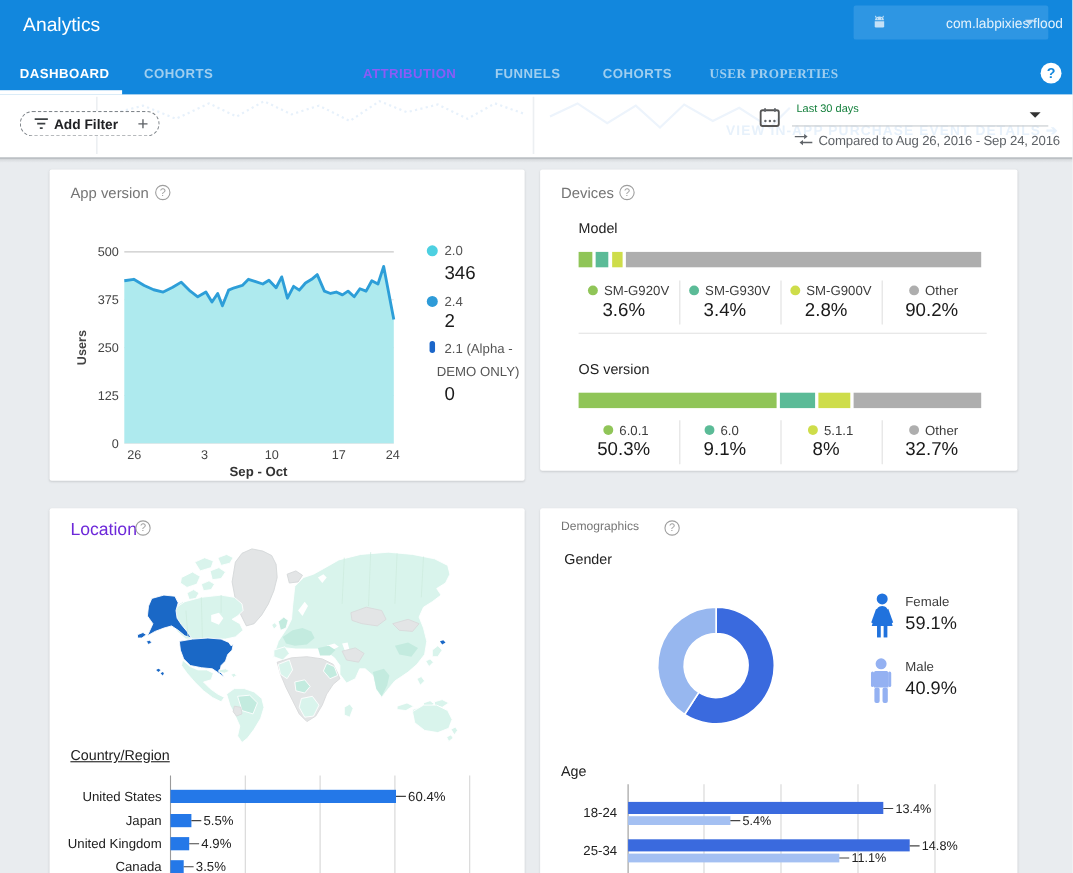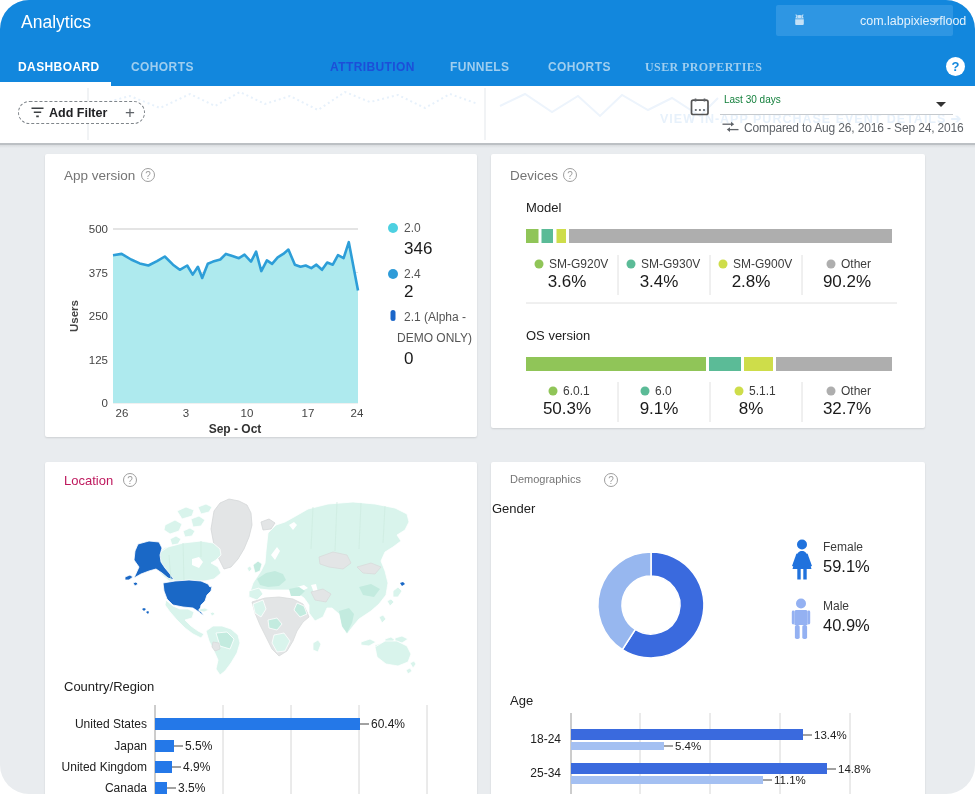--- a/index.html
+++ b/index.html
@@ -1,17 +1,17 @@
 <!DOCTYPE html>
 <html><head>
 <meta charset="utf-8">
 <style>
 * { margin:0; padding:0; box-sizing:border-box; }
 body { font-family:"Liberation Sans", sans-serif; }
-#page { position:relative; width:975px; height:794px; background:#e9ecef; overflow:hidden;border-radius:29px; }
+#page { position:relative; width:975px; height:794px; background:#e9ecef; overflow:hidden; }
 .abs { position:absolute; }
 </style>
 </head>
 <body>
 <div id="page">
 
   <div class="abs" style="left:0;top:0;width:975px;height:86px;background:#1287dd;"></div>
   <div class="abs" style="left:21px;top:12px;color:#fff;font-size:17.5px;">Analytics</div>
 
   <div class="abs" style="left:776px;top:5px;width:177px;height:31px;background:#2e96e3;border-radius:2px;"></div>
@@ -25,21 +25,21 @@
       <circle cx="10.4" cy="5" r="0.5" fill="#2e96e3"></circle>
     </g>
   </svg>
   <div class="abs" style="left:816px;top:14px;color:#e4f2fc;font-size:12.5px;margin-left:44px;">com.labpixies.flood</div>
   <div class="abs" style="left:932px;top:18px;width:0;height:0;border-left:4.5px solid transparent;border-right:4.5px solid transparent;border-top:5px solid #bcdcf5;"></div>
 
   <div class="abs" style="left:0;top:60px;height:26px;font-size:12px;font-weight:bold;letter-spacing:.4px;white-space:nowrap;">
     <span class="abs" style="left:18px;color:#ffffff;">DASHBOARD</span>
     <span class="abs" style="left:131px;color:#9fceef;">COHORTS</span>
     <span class="abs" style="left:220px;color:#9fceef;margin-top:47px;">AUDIENCES</span>
-    <span class="abs" style="left:330px;color:#1d4ed8;">ATTRIBUTION</span>
+    <span class="abs" style="left:330px;color:#8b5cf6;">ATTRIBUTION</span>
     <span class="abs" style="left:450px;color:#9fceef;">FUNNELS</span>
     <span class="abs" style="left:548px;color:#9fceef;text-align:right;">COHORTS</span>
     <span class="abs" style="left:645px;color:#9fceef;font-family:Liberation Serif, serif;">USER&nbsp;PROPERTIES</span>
   </div>
   <div class="abs" style="left:0;top:82px;width:111px;height:4px;background:#fff;"></div>
   <div class="abs" style="left:946px;top:57px;width:19px;height:19px;border-radius:50%;background:#fff;color:#1287dd;font-size:13px;font-weight:bold;text-align:center;line-height:19px;">?</div>
 
   <div class="abs" style="left:0;top:86px;width:975px;height:57px;background:#fff;"></div>
 
   <svg class="abs" style="left:0;top:86px;" width="975" height="57" viewBox="0 0 975 57">
@@ -188,21 +188,21 @@
       </g>
       <g font-size="17" fill="#1a1a1a" text-anchor="middle">
         <text x="76" y="260">50.3%</text>
         <text x="168" y="260">9.1%</text>
         <text x="260" y="260">8%</text>
         <text x="356" y="260">32.7%</text>
       </g>
     </svg>
   </div>
   <div class="abs" id="card3" style="left:45px;top:462px;width:432px;height:350px;background:#fff;border-radius:2px;box-shadow:0 1px 2px rgba(0,0,0,.12);">
-    <div class="abs" style="left:19px;top:11px;font-size:13px;color:#be185d;">Location</div>
+    <div class="abs" style="left:19px;top:11px;font-size:16px;color:#6d28d9;">Location</div>
     <div class="abs" style="left:78px;top:11px;width:14px;height:14px;border:1px solid #9e9e9e;border-radius:50%;color:#9e9e9e;font-size:10px;text-align:center;line-height:14px;">?</div>
     <svg class="abs" style="left:68px;top:33px;" width="304" height="182" viewBox="0 0 304 182">
       <g stroke="#ffffff" stroke-width="0.8" stroke-linejoin="round">
 
         <g fill="#d9f4ec">
           <path d="M52,30 l10,-5 l7,4 l-3,7 l-9,3 l-6,-4 Z"></path>
           <path d="M64,16 l9,-4 l8,3 l-2,6 l-10,3 Z"></path>
           <path d="M78,24 l8,-3 l6,4 l-4,6 l-8,1 Z"></path>
           <path d="M85,12 l8,-3 l6,3 l-3,5 l-8,2 Z"></path>
           <path d="M70,36 l7,-3 l5,3 l-3,5 l-7,1 Z"></path>
@@ -290,21 +290,21 @@
         <path d="M56,60 L58,85"></path>
             <path d="M70,48 L71,85"></path>
             <path d="M88,46 L88,62"></path>
         <path d="M198,54 L200,12"></path>
             <path d="M222,56 L224,7"></path>
             <path d="M246,54 L248,8"></path>
             <path d="M270,48 L272,11"></path>
       </g>
     </g>
       </svg>
-    <div class="abs" style="left:19px;top:217px;font-size:13px;color:#212121;">Country/Region</div>
+    <div class="abs" style="left:19px;top:217px;font-size:13px;color:#212121;text-decoration:underline;">Country/Region</div>
     <svg class="abs" style="left:0;top:236px;" width="432" height="114" viewBox="0 0 432 114">
       <g stroke="#d6d6d6" stroke-width="1">
         <line x1="110" y1="7" x2="110" y2="114" stroke="#9a9a9a"></line>
         <line x1="178" y1="7" x2="178" y2="114"></line>
         <line x1="246" y1="7" x2="246" y2="114"></line>
         <line x1="314" y1="7" x2="314" y2="114"></line>
         <line x1="382" y1="7" x2="382" y2="114"></line>
       </g>
       <g fill="#2478e8">
         <rect x="110" y="20" width="205" height="12"></rect>
@@ -328,21 +328,21 @@
         <text x="326" y="30">60.4%</text>
         <text x="140" y="52">5.5%</text>
         <text x="138" y="73">4.9%</text>
         <text x="133" y="94">3.5%</text>
       </g>
     </svg>
   </div>
   <div class="abs" id="card4" style="left:491px;top:462px;width:434px;height:350px;background:#fff;border-radius:2px;box-shadow:0 1px 2px rgba(0,0,0,.12);">
     <div class="abs" style="left:19px;top:11px;font-size:11px;color:#757575;">Demographics</div>
     <div class="abs" style="left:113px;top:11px;width:14px;height:14px;border:1px solid #9e9e9e;border-radius:50%;color:#9e9e9e;font-size:10px;text-align:center;line-height:14px;">?</div>
-    <div class="abs" style="left:1px;top:39px;font-size:13px;color:#212121;">Gender</div>
+    <div class="abs" style="left:22px;top:39px;font-size:13px;color:#212121;">Gender</div>
     <svg class="abs" style="left:0;top:0;" width="434" height="350" viewBox="0 0 434 350">
       <path d="M160,90 A53,53 0 1 1 131.3,187.6 L144.3,167.4 A29,29 0 1 0 160,114 Z" fill="#3a6ade" stroke="#fff" stroke-width="1.5"></path>
       <path d="M131.3,187.6 A53,53 0 0 1 160,90 L160,114 A29,29 0 0 0 144.3,167.4 Z" fill="#97b7ef" stroke="#fff" stroke-width="1.5"></path>
 
       <g fill="#2072dd">
         <circle cx="311" cy="82.5" r="5"></circle>
         <path d="M311,89 C314.5,89 316,91.5 317,95 L320.5,107 L301.5,107 L305,95 C306,91.5 307.5,89 311,89 Z"></path>
         <path d="M305.5,91.5 L301,104 L303.8,105 L308,93.5 Z"></path>
         <path d="M316.5,91.5 L321,104 L318.2,105 L314,93.5 Z"></path>
         <rect x="306.3" y="107" width="3.4" height="10.5"></rect>

